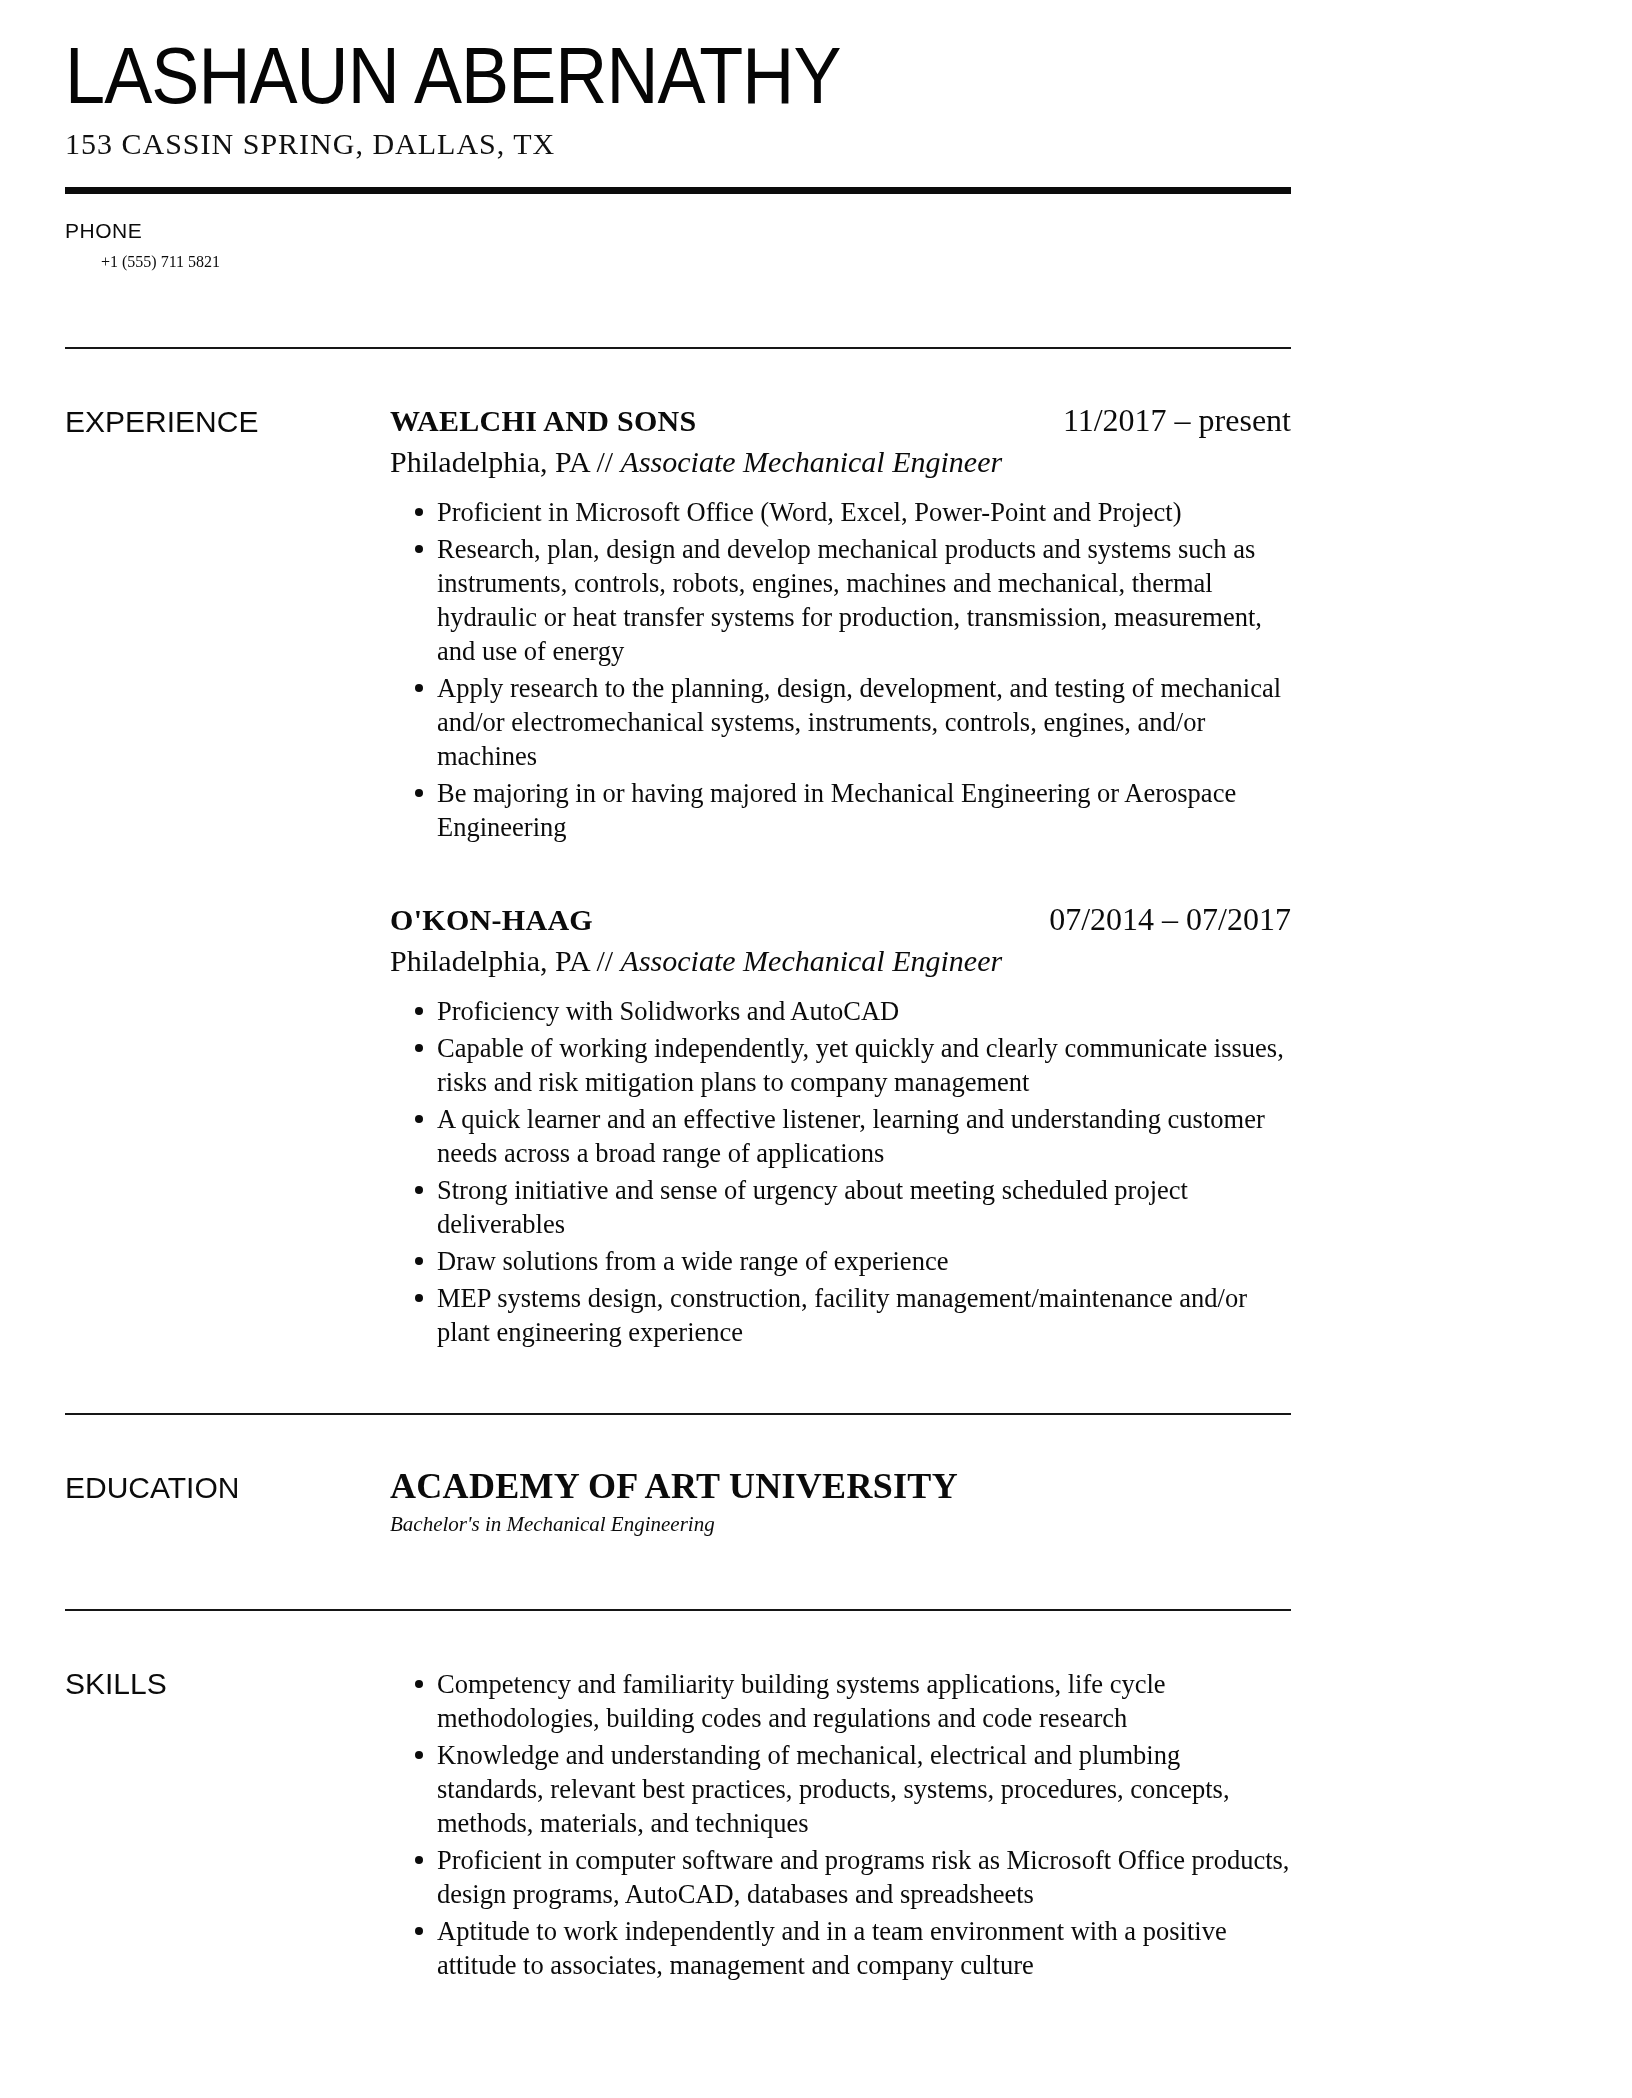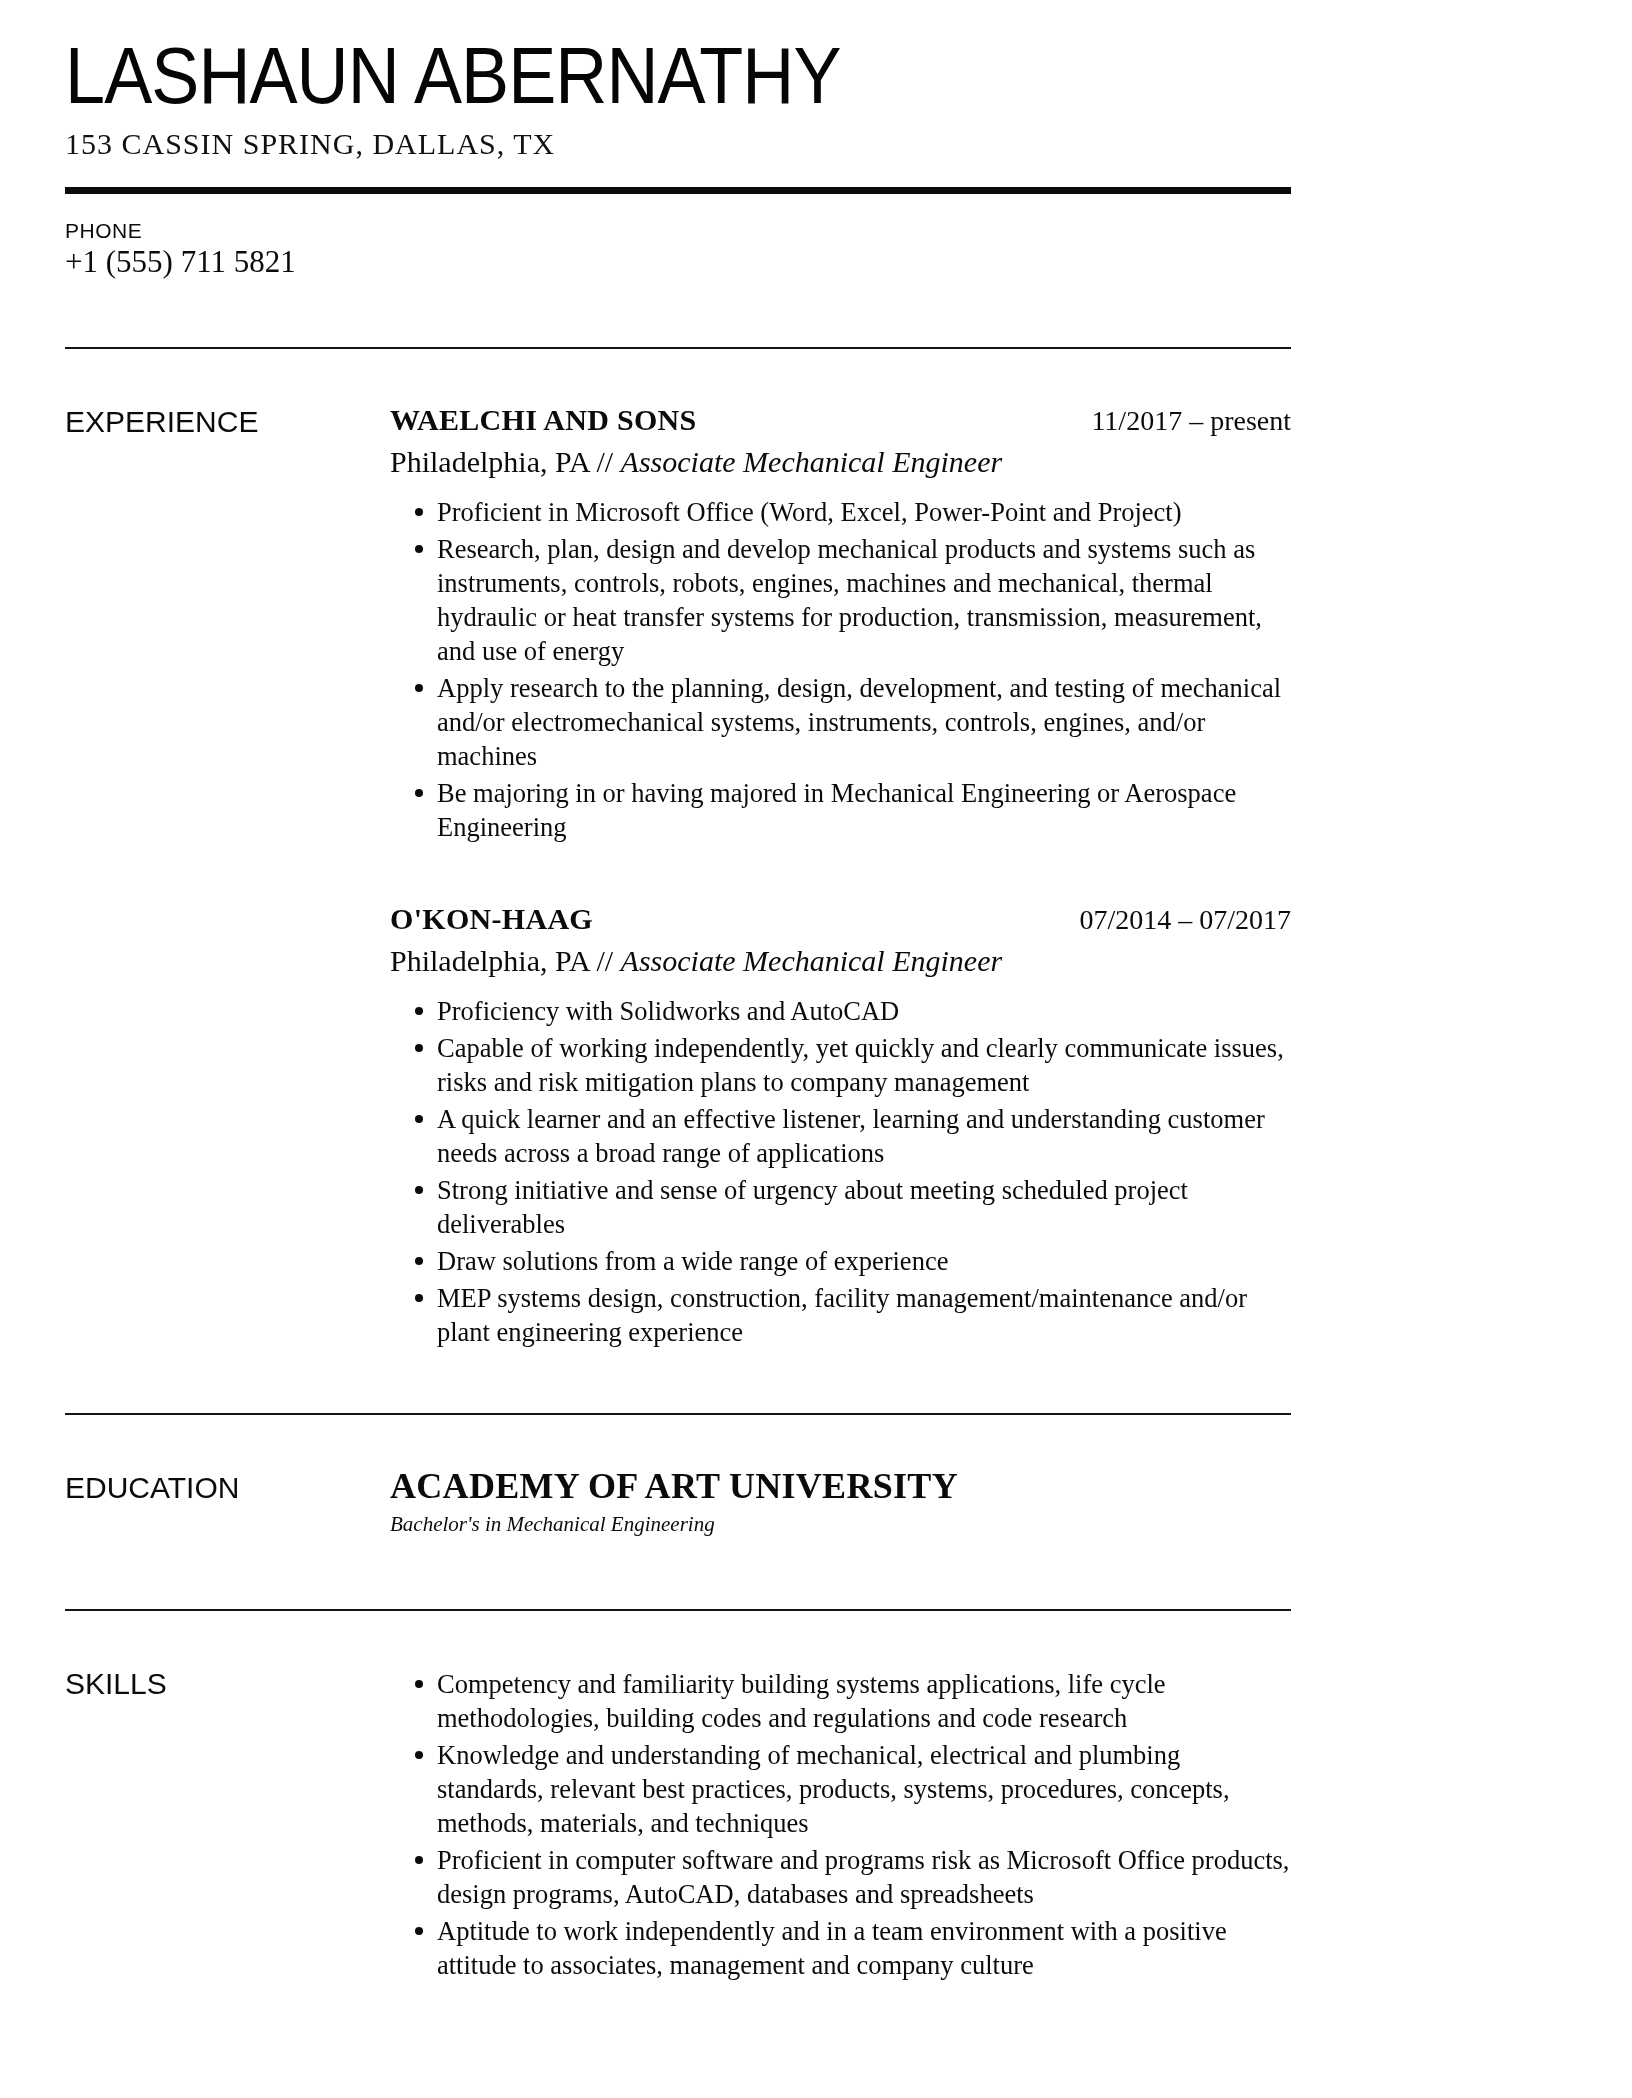--- a/index.html
+++ b/index.html
@@ -46,23 +46,24 @@
   
   .contact { margin-top: 24px; }
   .phone-label {
     font-family: "Liberation Sans", sans-serif;
     font-size: 21px;
     letter-spacing: 0.5px;
     line-height: 26px;
     color: #0b0b0b;
   }
   .phone-value {
-    font-size: 31px;
+    font-size: 16px;
     line-height: 30px;
     margin-top: 3px;
+    margin-left: 36px;
   }
 
   .rule-thin {
     height: 2px;
     background: #161616;
   }
   .rule-a { margin-top: 70px; }
   .rule-b { margin-top: 64px; }
   .rule-c { margin-top: 66px; }
 
@@ -88,21 +89,21 @@
     justify-content: space-between;
     align-items: baseline;
   }
   .company {
     font-size: 30px;
     font-weight: 700;
     line-height: 38px;
     letter-spacing: 0.3px;
   }
   .dates {
-    font-size: 28px;
+    font-size: 32px;
     line-height: 38px;
     white-space: nowrap;
   }
   .subtitle {
     font-size: 30px;
     line-height: 38px;
     margin-top: 3px;
   }
   .subtitle .role { font-style: italic; }
 

